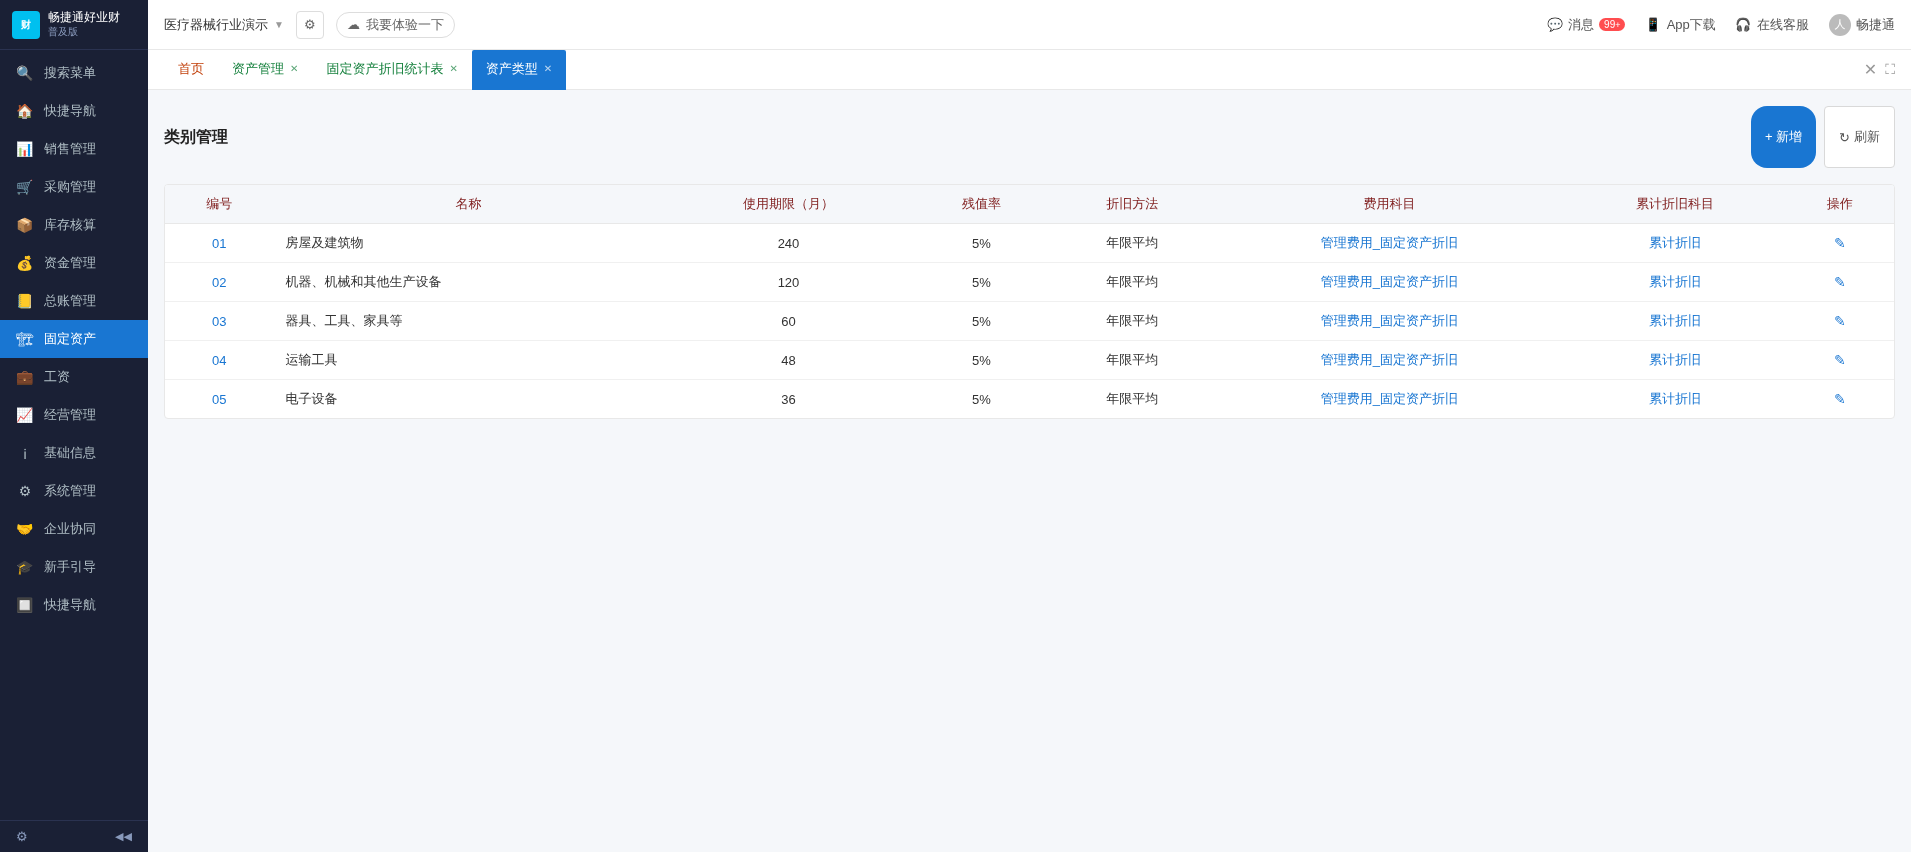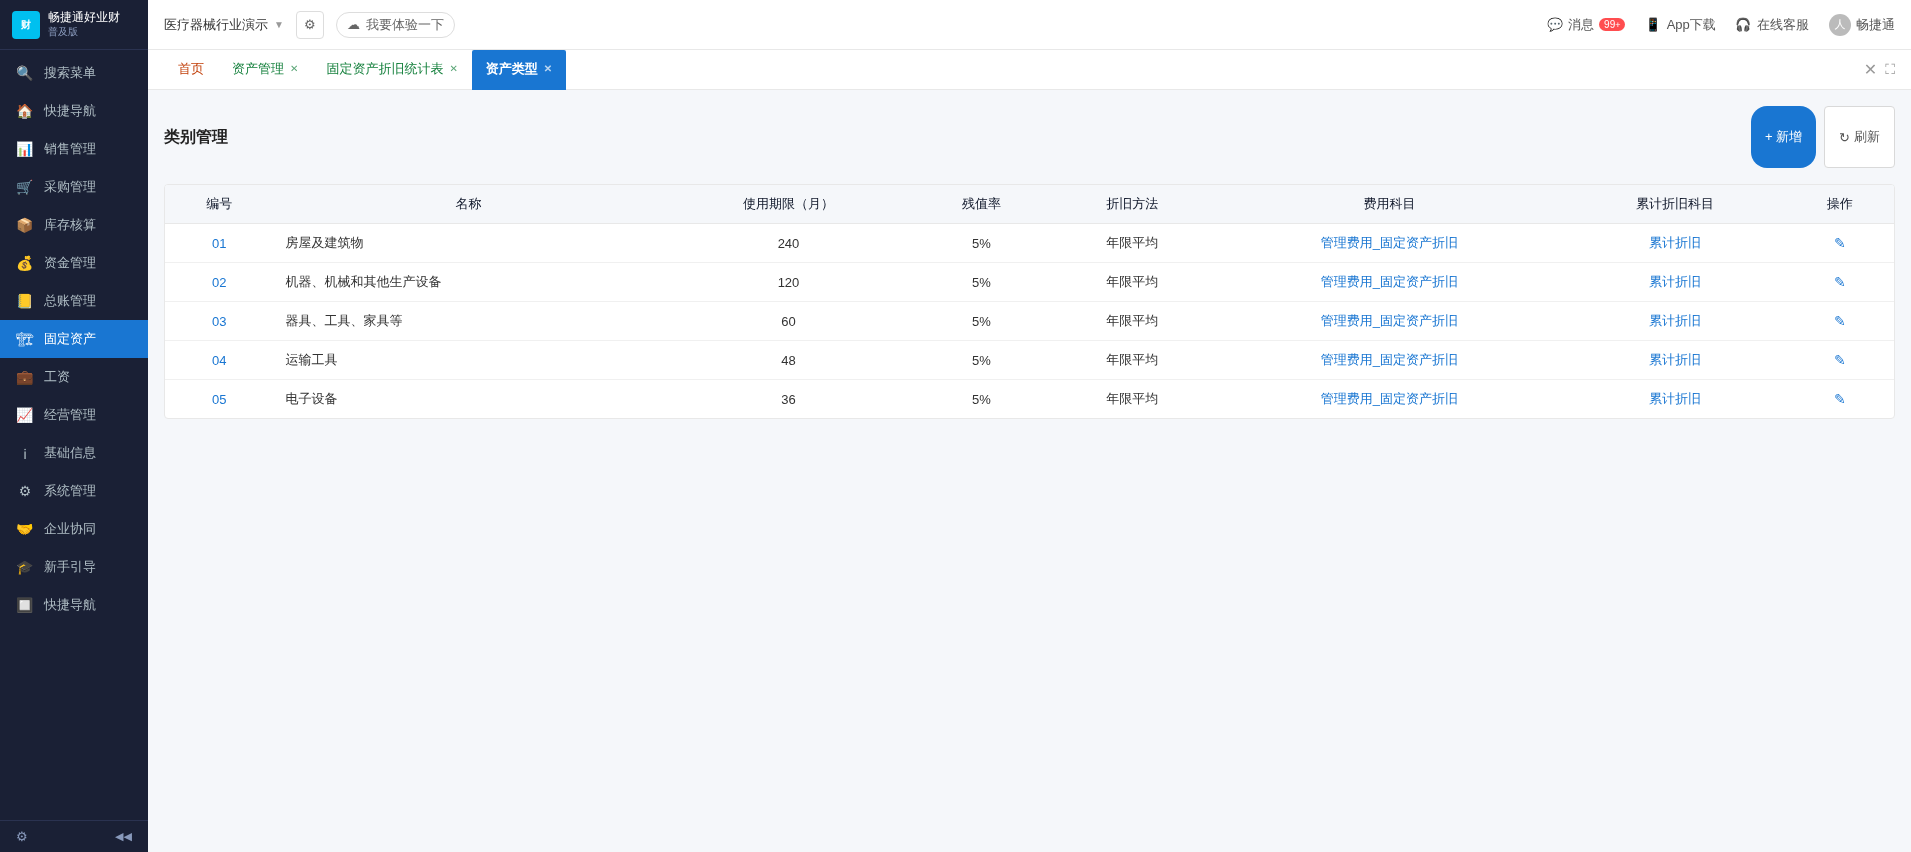--- a/index.html
+++ b/index.html
@@ -152,21 +152,20 @@
       color: #15803d;
       font-size: 13px;
       border-bottom: 2px solid transparent;
       white-space: nowrap;
     }
     .tab.active {
       background: #1976d2;
       color: #fff;
       border-bottom: 2px solid #1976d2;
       border-radius: 2px 2px 0 0;
-      font-weight: bold;
     }
     .tab .close-icon {
       font-size: 10px;
       opacity: 0.7;
     }
     .tab.home { color: #c2410c; }
     .tabbar-actions {
       margin-left: auto;
       display: flex; align-items: center; gap: 8px;
       color: #999;
@@ -221,21 +220,21 @@
     }
     table {
       width: 100%;
       border-collapse: collapse;
     }
     thead tr {
       background: #f5f7fa;
     }
     th {
       padding: 10px 12px;
-      color: #0f172a;
+      color: #7f1d1d;
       font-weight: 500;
       font-size: 13px;
       border-bottom: 1px solid #e8e8e8;
     }
     td {
       padding: 10px 12px;
       color: #333;
       font-size: 13px;
       border-bottom: 1px solid #f0f0f0;
       text-align: center;

